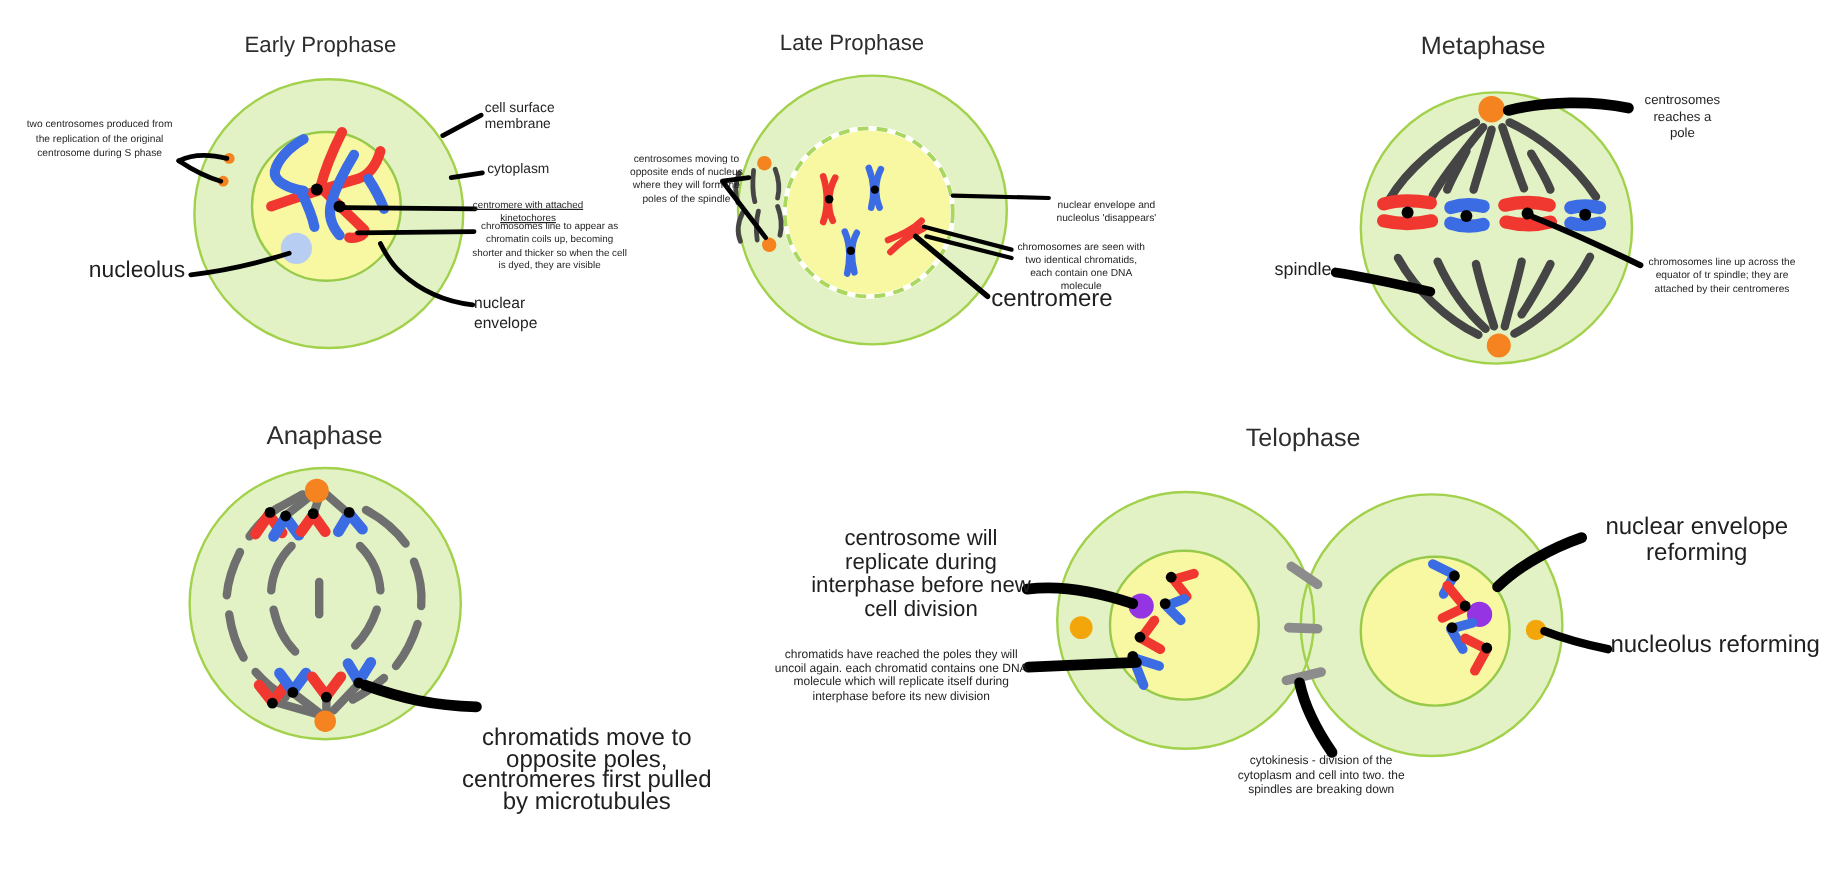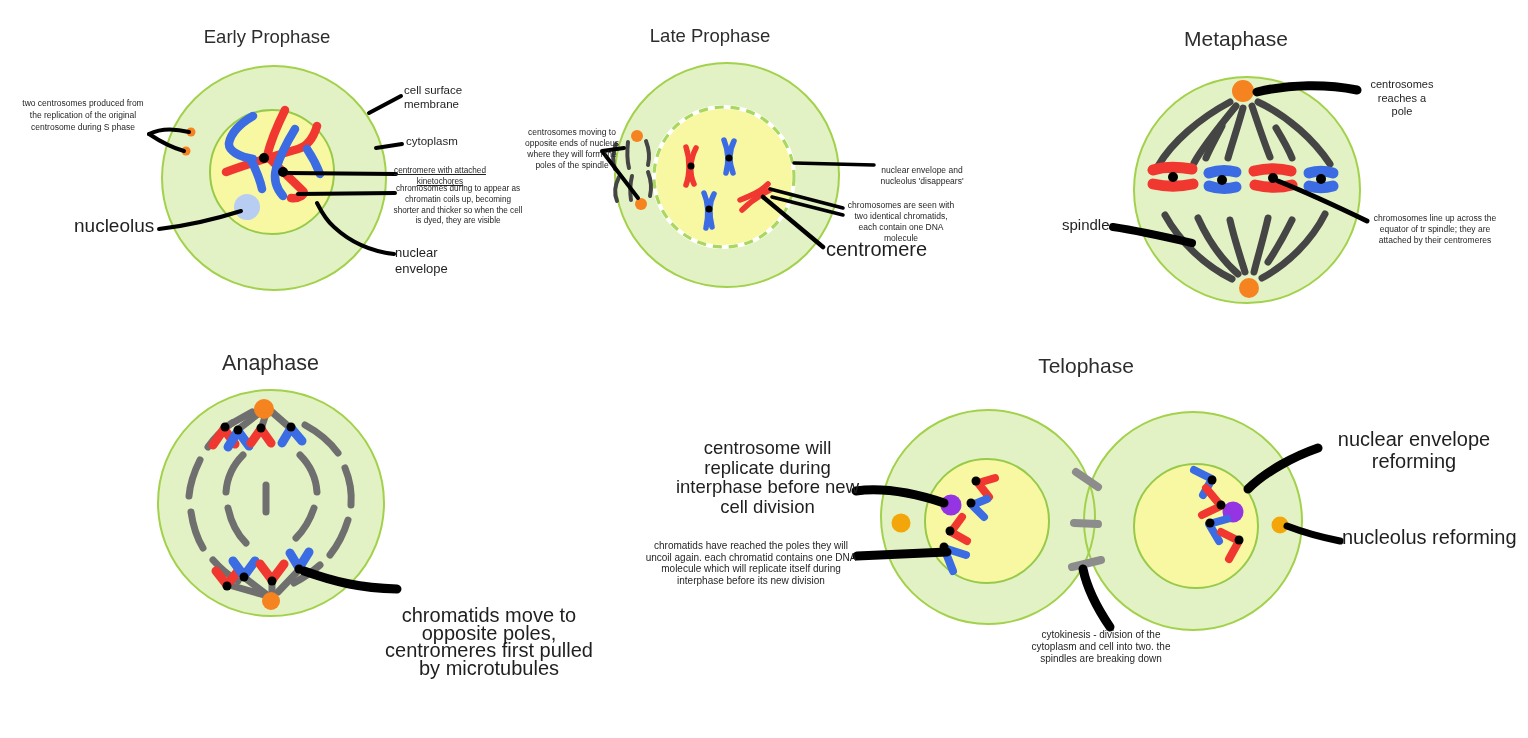--- a/index.html
+++ b/index.html
@@ -272,21 +272,21 @@
       <path class="lead lw9" d="M 1110,627 C 1097,608 1087,588 1083,569"></path>
     </g>
   </g>
 </svg>
 
 <div class="lbl ctr title t-ep">Early Prophase</div>
 <div class="lbl ctr l-ep-two">two centrosomes produced from the replication of the original centrosome during S phase</div>
 <div class="lbl l-ep-csm">cell surface membrane</div>
 <div class="lbl l-ep-cyt">cytoplasm</div>
 <div class="lbl ctr l-ep-cen">centromere with attached kinetochores</div>
-<div class="lbl ctr l-ep-chr">chromosomes during to appear as chromatin coils up, becoming shorter and thicker so when the cell is dyed, they are visible</div>
+<div class="lbl ctr l-ep-chr">chromosomes line to appear as chromatin coils up, becoming shorter and thicker so when the cell is dyed, they are visible</div>
 <div class="lbl l-ep-nuc">nucleolus</div>
 <div class="lbl l-ep-env">nuclear envelope</div>
 
 <div class="lbl ctr title t-lp">Late Prophase</div>
 <div class="lbl ctr l-lp-mov">centrosomes moving to opposite ends of nucleus where they will form the poles of the spindle</div>
 <div class="lbl ctr l-lp-env">nuclear envelope and nucleolus 'disappears'</div>
 <div class="lbl ctr l-lp-seen">chromosomes are seen with two identical chromatids, each contain one DNA molecule</div>
 <div class="lbl l-lp-cm">centromere</div>
 
 <div class="lbl ctr title t-mp">Metaphase</div>

